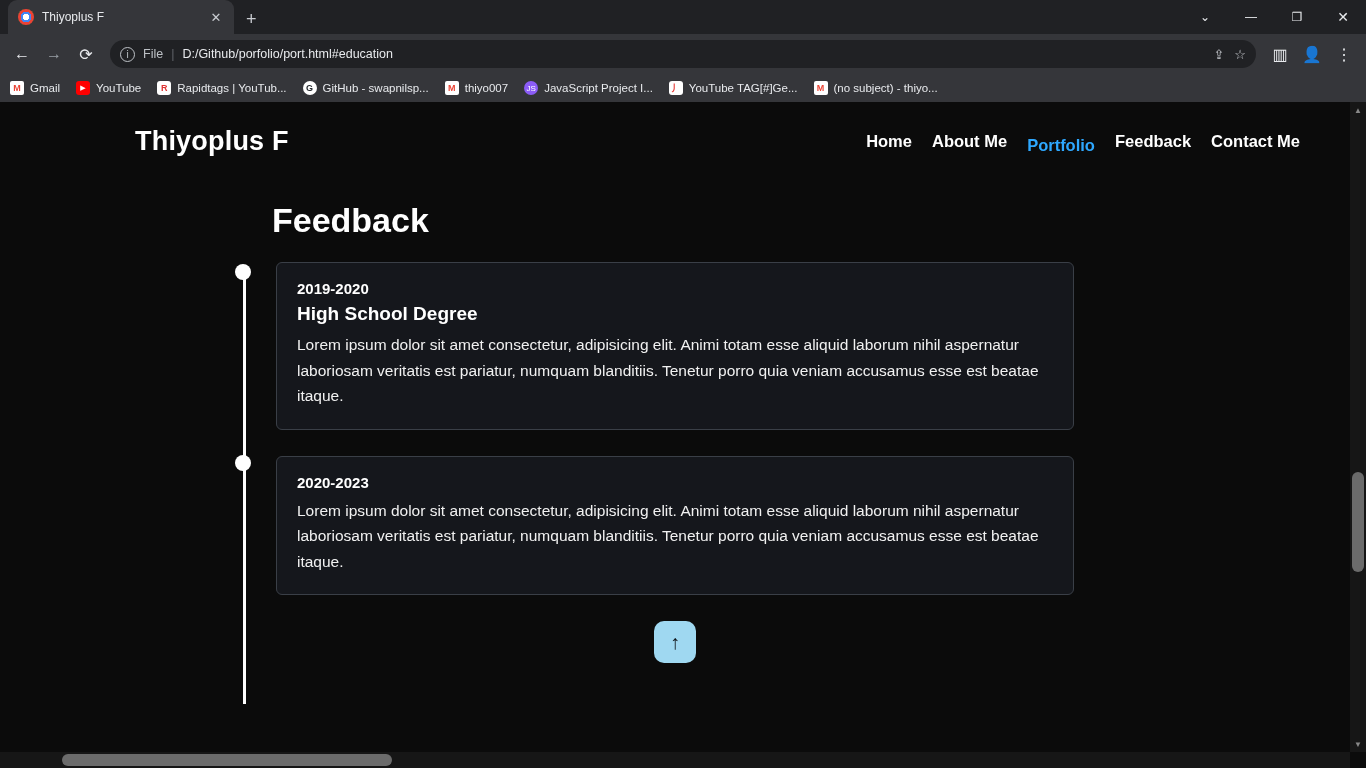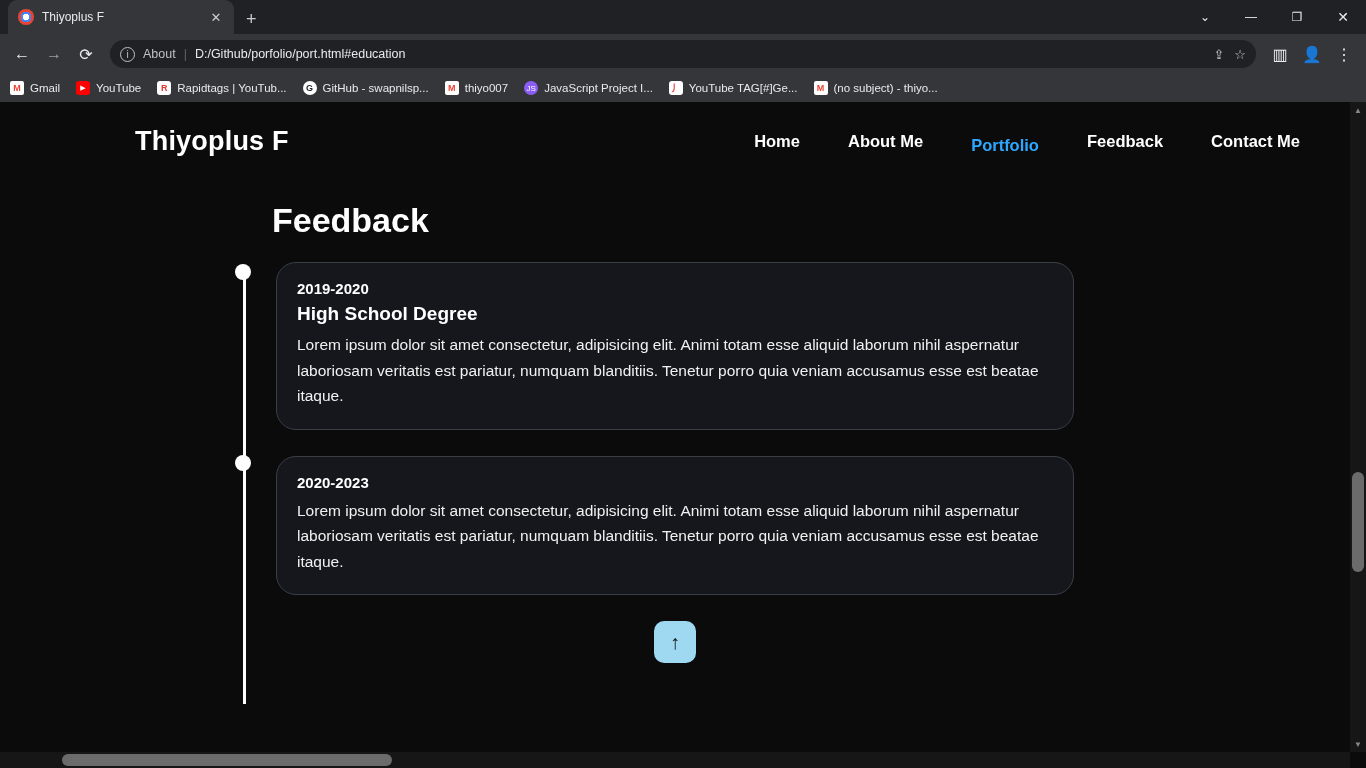--- a/index.html
+++ b/index.html
@@ -61,35 +61,35 @@
   .ic-m2 { background: #fff; color: #ea4335; font-weight: bold; border-radius: 2px; }
 
   
   .viewport { flex: 1; position: relative; background: #0b0b0b; overflow: hidden; }
   .page { position: absolute; inset: 0 16px 0 0; background: #0b0b0b; }
 
   .nav {
     display: flex; align-items: center; padding: 24px 50px 0 135px;
   }
   .brand { color: #ffffff; font-size: 27px; font-weight: bold; letter-spacing: .2px; }
-  .navlinks { margin-left: auto; display: flex; gap: 48px; align-items: center; }
+  .navlinks { margin-left: auto; display: flex; gap: 20px; align-items: center; }
   .navlink { color: #ffffff; font-size: 16.5px; font-weight: bold; }
   .navlink.active { color: #2ea8ff; margin-top: 8px; }
 
   .section-title { color: #ffffff; font-size: 34px; font-weight: bold; margin: 44px 0 0 272px; }
 
   .timeline { position: relative; margin: 22px 0 0 240px; padding-left: 0; }
   .tl-line { position: absolute; left: 3px; top: 10px; width: 3px; height: 432px; background: #ffffff; }
   .tl-dot { position: absolute; left: -5px; width: 16px; height: 16px; border-radius: 50%; background: #ffffff; }
   .tl-dot.d1 { top: 2px; }
   .tl-dot.d2 { top: 193px; }
 
   .cards { margin-left: 36px; display: flex; flex-direction: column; gap: 26px; }
   .card {
-    width: 798px; background: #15171c; border: 1px solid #3a3f47; border-radius: 20px;
+    width: 798px; background: #15171c; border: 1px solid #3a3f47; border-radius: 6px;
     padding: 17px 20px 20px 20px;
   }
   .card-year { color: #ffffff; font-size: 15px; font-weight: bold; }
   .card-title { color: #ffffff; font-size: 19px; font-weight: bold; margin-top: 6px; }
   .card-text { color: #f1f1f1; font-size: 15.5px; line-height: 1.65; margin-top: 7px; }
 
   .top-btn {
     width: 42px; height: 42px; background: #9fd8f1; border-radius: 10px;
     display: flex; align-items: center; justify-content: center;
     margin: 26px 0 0 654px; color: #101418; font-size: 20px;
@@ -122,21 +122,21 @@
       <span class="winbtn close">✕</span>
     </div>
   </div>
 
   <div class="toolbar">
     <span class="navicon">←</span>
     <span class="navicon disabled">→</span>
     <span class="navicon">⟳</span>
     <div class="omnibox">
       <span class="info-ic">i</span>
-      <span class="omni-scheme">About</span>
+      <span class="omni-scheme">File</span>
       <span class="omni-sep">|</span>
       <span class="omni-url">D:/Github/porfolio/port.html#education</span>
       <span class="omni-right">
         <span>⇪</span>
         <span>☆</span>
       </span>
     </div>
     <span class="navicon">▥</span>
     <span class="navicon">👤</span>
     <span class="navicon">⋮</span>

